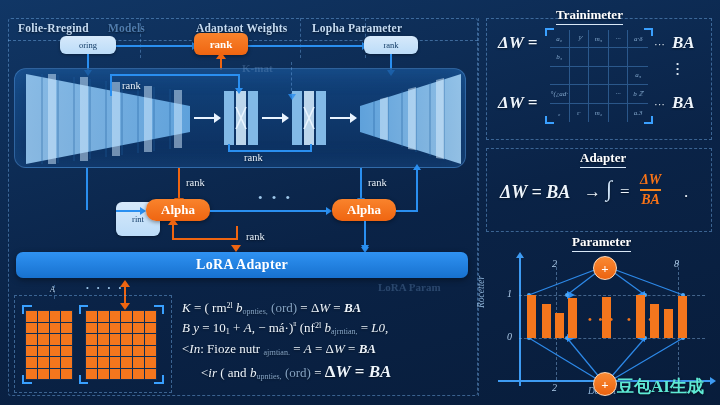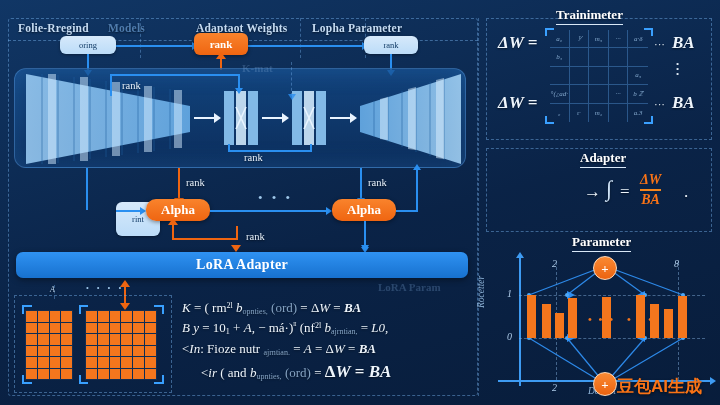--- a/index.html
+++ b/index.html
@@ -163,22 +163,22 @@
     position:absolute;border-radius:50%;
     background:linear-gradient(180deg,#fa8a33,#ec6310);
     border:1.5px solid #ffd9b8;
     display:flex;align-items:center;justify-content:center;
     color:#fff;font-size:13px;font-weight:bold;line-height:1;
   }
   .dot{position:absolute;width:4px;height:4px;border-radius:50%;background:#4fa9f7;}
   .cdots{position:absolute;color:#f4761d;font-size:11px;letter-spacing:2px;font-weight:bold;}
 
   .wm{
-    position:absolute;color:#f97316;font-weight:bold;font-size:17px;
-    font-family:Liberation Sans, sans-serif;
+    position:absolute;color:#5eead4;font-weight:bold;font-size:17px;
+    font-family:Liberation Serif, serif;
     text-shadow:0 1px 3px rgba(0,0,0,.6);letter-spacing:0;
   }
   .ghost{position:absolute;color:rgba(120,160,205,.30);font-weight:bold;font-size:11px;white-space:nowrap;}
 </style>
 </head>
 <body>
 
 <div id="stage">
 
   <div class="dash" style="left:8px;top:18px;width:470px;height:378px;border-radius:3px;"></div>
@@ -481,20 +481,21 @@
 
   <div class="vdots" style="left:676px;top:62px;">•<br>•<br>•</div>
 
   <div class="eq" style="left:654px;top:98px;font-size:11px;">···</div>
   <div class="eq" style="left:672px;top:93px;font-size:17px;font-style:italic;font-weight:bold;">BA</div>
 
   <div class="dash" style="left:486px;top:148px;width:226px;height:84px;"></div>
 
   <div class="sect-title" style="left:580px;top:150px;">Adapter</div>
 
+  <div class="eq" style="left:500px;top:182px;font-size:18px;font-style:italic;font-weight:bold;">ΔW = BA</div>
   <div class="eq" style="left:584px;top:182px;font-size:17px;">→</div>
   <div class="eq" style="left:606px;top:176px;font-size:22px;color:#cfe3f7;">∫</div>
   <div class="eq" style="left:620px;top:182px;font-size:17px;">=</div>
   <div style="position:absolute;left:640px;top:172px;text-align:center;color:#f97316;
               font-family:'Liberation Serif',serif;font-style:italic;font-weight:bold;font-size:14px;">
     <div>ΔW</div>
     <div style="height:1.5px;background:#f4861d;margin:1px 0;"></div>
     <div>BA</div>
   </div>
   <div class="eq" style="left:684px;top:182px;font-size:17px;">.</div>

